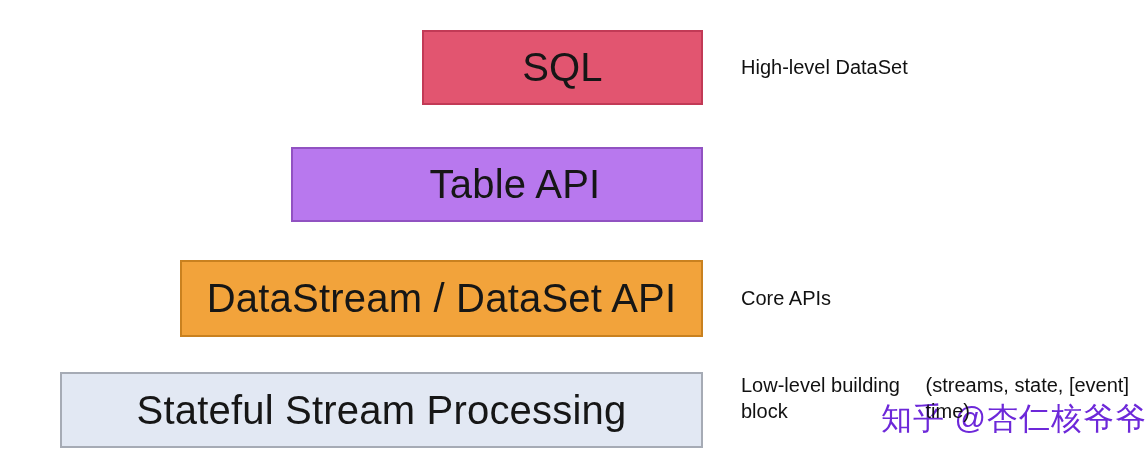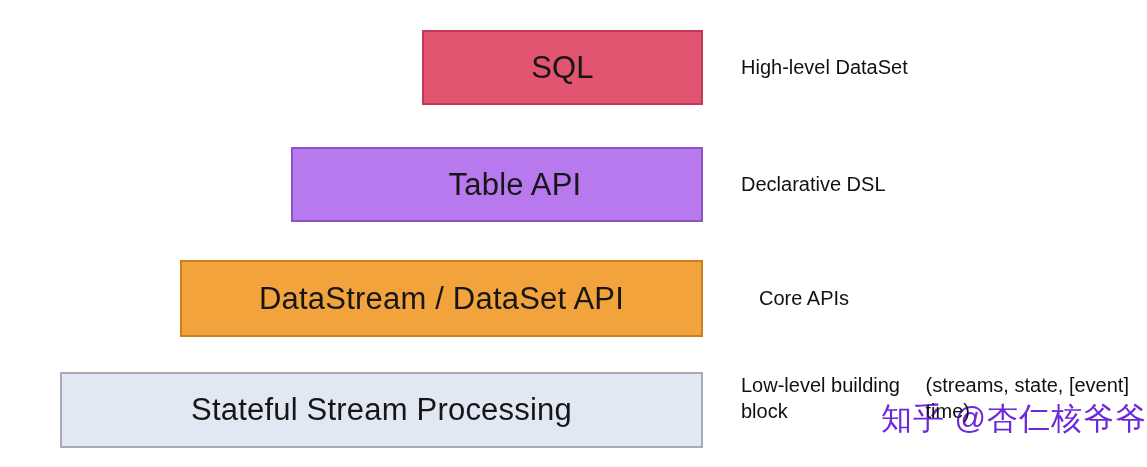--- a/index.html
+++ b/index.html
@@ -14,21 +14,21 @@
     height: 467px;
     background: #ffffff;
     overflow: hidden;
   }
   .layer-box {
     position: absolute;
     border: 2px solid #000;
     display: flex;
     align-items: center;
     justify-content: center;
-    font-size: 31px;
+    font-size: 40px;
     color: #161616;
     letter-spacing: 0.2px;
     z-index: 1;
     box-sizing: border-box;
   }
   .b0 { left: 422px; top: 30px;  width: 281px; height: 75px; }
   .b1 { left: 291px; top: 147px; width: 412px; height: 75px; }
   .b2 { left: 180px; top: 260px; width: 523px; height: 77px; }
   .b3 { left: 60px;  top: 372px; width: 643px; height: 76px; }
 
@@ -36,21 +36,21 @@
     position: absolute;
     left: 741px;
     display: flex;
     align-items: center;
     font-size: 20px;
     color: #111111;
     z-index: 2;
   }
   .n0 { top: 30px;  height: 75px; }
   .n1 { top: 147px; height: 75px; }
-  .n2 { top: 260px; height: 77px; margin-left: 18px; }
+  .n2 { top: 260px; height: 77px; }
   .n3 {
     top: 372px; height: 76px;
     flex-direction: row;
     align-items: flex-start;
     justify-content: center;
     line-height: 1.32;
   }
   .watermark {
     position: absolute;
     top: 398px;
@@ -66,21 +66,20 @@
 <body>
 
 <div class="canvas">
 
   <div class="layer-box b0" style="background: rgb(226, 85, 112); border-color: rgb(194, 58, 86); color: rgb(22, 22, 22);">SQL</div>
   <div class="layer-box b1" style="background: rgb(184, 120, 238); border-color: rgb(145, 82, 194); color: rgb(22, 22, 22); padding-left: 36px;">Table API</div>
   <div class="layer-box b3" style="background: rgb(226, 232, 243); border-color: rgb(166, 171, 181); color: rgb(22, 22, 22);">Stateful Stream Processing</div>
   <div class="layer-box b2" style="background: rgb(242, 163, 59); border-color: rgb(201, 129, 31); color: rgb(22, 22, 22);">DataStream / DataSet API</div>
 
   <div class="note n0">High-level DataSet</div>
-  <div class="note n1">Declarative DSL</div>
   <div class="note n2">Core APIs</div>
   <div class="note n3">
     <span>Low-level building block</span>
     <span>(streams, state, [event] time)</span>
   </div>
 
   <div class="watermark">知乎 @杏仁核爷爷</div>
 
 </div>
 

